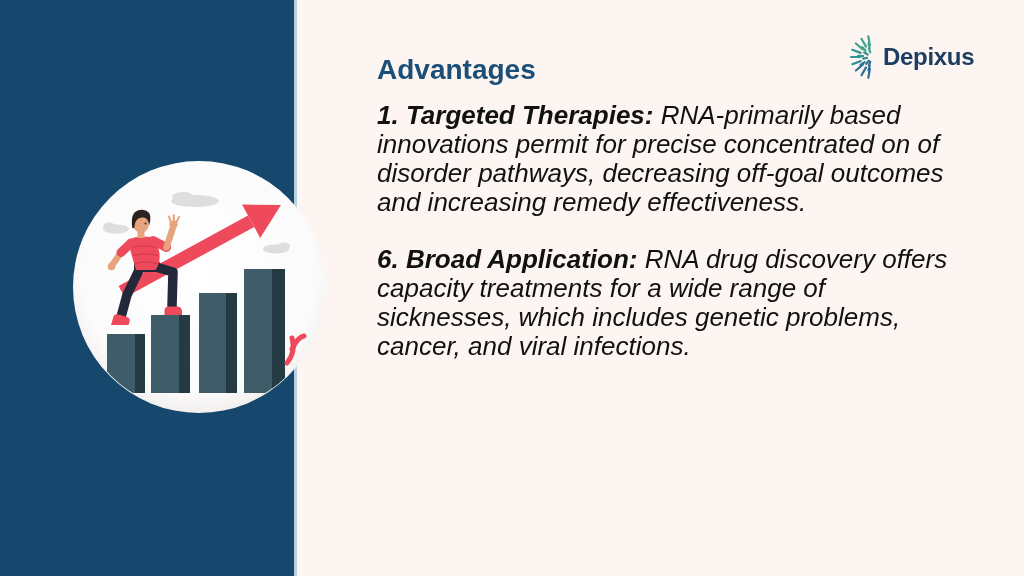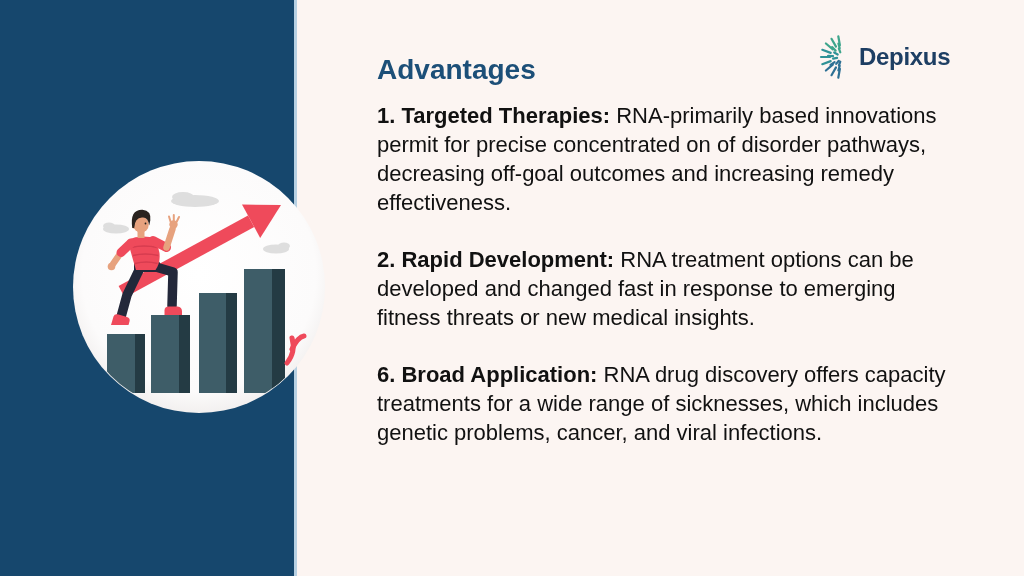--- a/index.html
+++ b/index.html
@@ -45,24 +45,24 @@
   .skin-stroke  { stroke: var(--skin-tone, #e7a27e); stroke-width: 6.5; stroke-linecap: round; fill: none; }
   .skin-finger  { stroke: var(--skin-tone, #e7a27e); stroke-width: 2; stroke-linecap: round; fill: none; }
   .pants-stroke { stroke: var(--pants-dark, #23283a); stroke-width: 9.5; stroke-linecap: round; stroke-linejoin: round; fill: none; }
   .pants-fill   { fill: var(--pants-dark, #23283a); }
   .hair-fill    { fill: var(--hair-dark, #2a231f); }
   .stripe       { stroke: var(--stripe-red, #d63c4f); stroke-width: 1.5; fill: none; }
 
   
   .logo {
     position: absolute;
-    left: 812px; top: 33px;
+    left: 842px; top: 33px;
     display: flex;
     align-items: center;
-    gap: 13px;
+    gap: 7px;
   }
   .logo-burst { width: 34px; height: 48px; }
   .logo-burst line { stroke-width: 2.2; stroke-linecap: round; }
   .ray-a { stroke: var(--burst-teal, #3ea58c); }
   .ray-b { stroke: var(--burst-mid,  #2f9297); }
   .ray-c { stroke: var(--burst-blue, #2d7094); }
   .brand-text {
     font-size: 24px;
     font-weight: bold;
     color: var(--brand-navy, #1d3e63);
@@ -78,23 +78,24 @@
   .page-title {
     font-size: 28px;
     line-height: 34px;
     font-weight: bold;
     color: var(--title-blue, #1c4f78);
     text-align: left;
     margin-top: 3px;
     margin-bottom: 14px;
   }
   .para {
-    font-size: 22px;
+    font-size: 26px;
     line-height: 29px;
     color: var(--body-text, #111111);
+    font-style: italic;
   }
   .para + .para { margin-top: 28px; }
   .para .lead { font-weight: bold; }
 </style>
 </head>
 <body>
 
 <div class="slide">
 
   <div class="left-panel"></div>
@@ -202,18 +203,17 @@
       <line class="ray-c" x1="28.3" y1="28.7" x2="26.9" y2="32.5"></line>
     </svg>
     <span class="brand-text">Depixus</span>
   </div>
 
   <div class="content">
     <h1 class="page-title">Advantages</h1>
 
     <p class="para"><span class="lead">1. Targeted Therapies:</span><span> RNA-primarily based innovations permit for precise concentrated on of disorder pathways, decreasing off-goal outcomes and increasing remedy effectiveness.</span></p>
 
-    <p class="para"><span class="lead">2. Rapid Development:</span><span> RNA treatment options can be developed and changed fast in response to emerging fitness threats or new medical insights.</span></p>
 
     <p class="para"><span class="lead">6. Broad Application:</span><span> RNA drug discovery offers capacity treatments for a wide range of sicknesses, which includes genetic problems, cancer, and viral infections.</span></p>
   </div>
 
 </div>
 
 </body></html>

